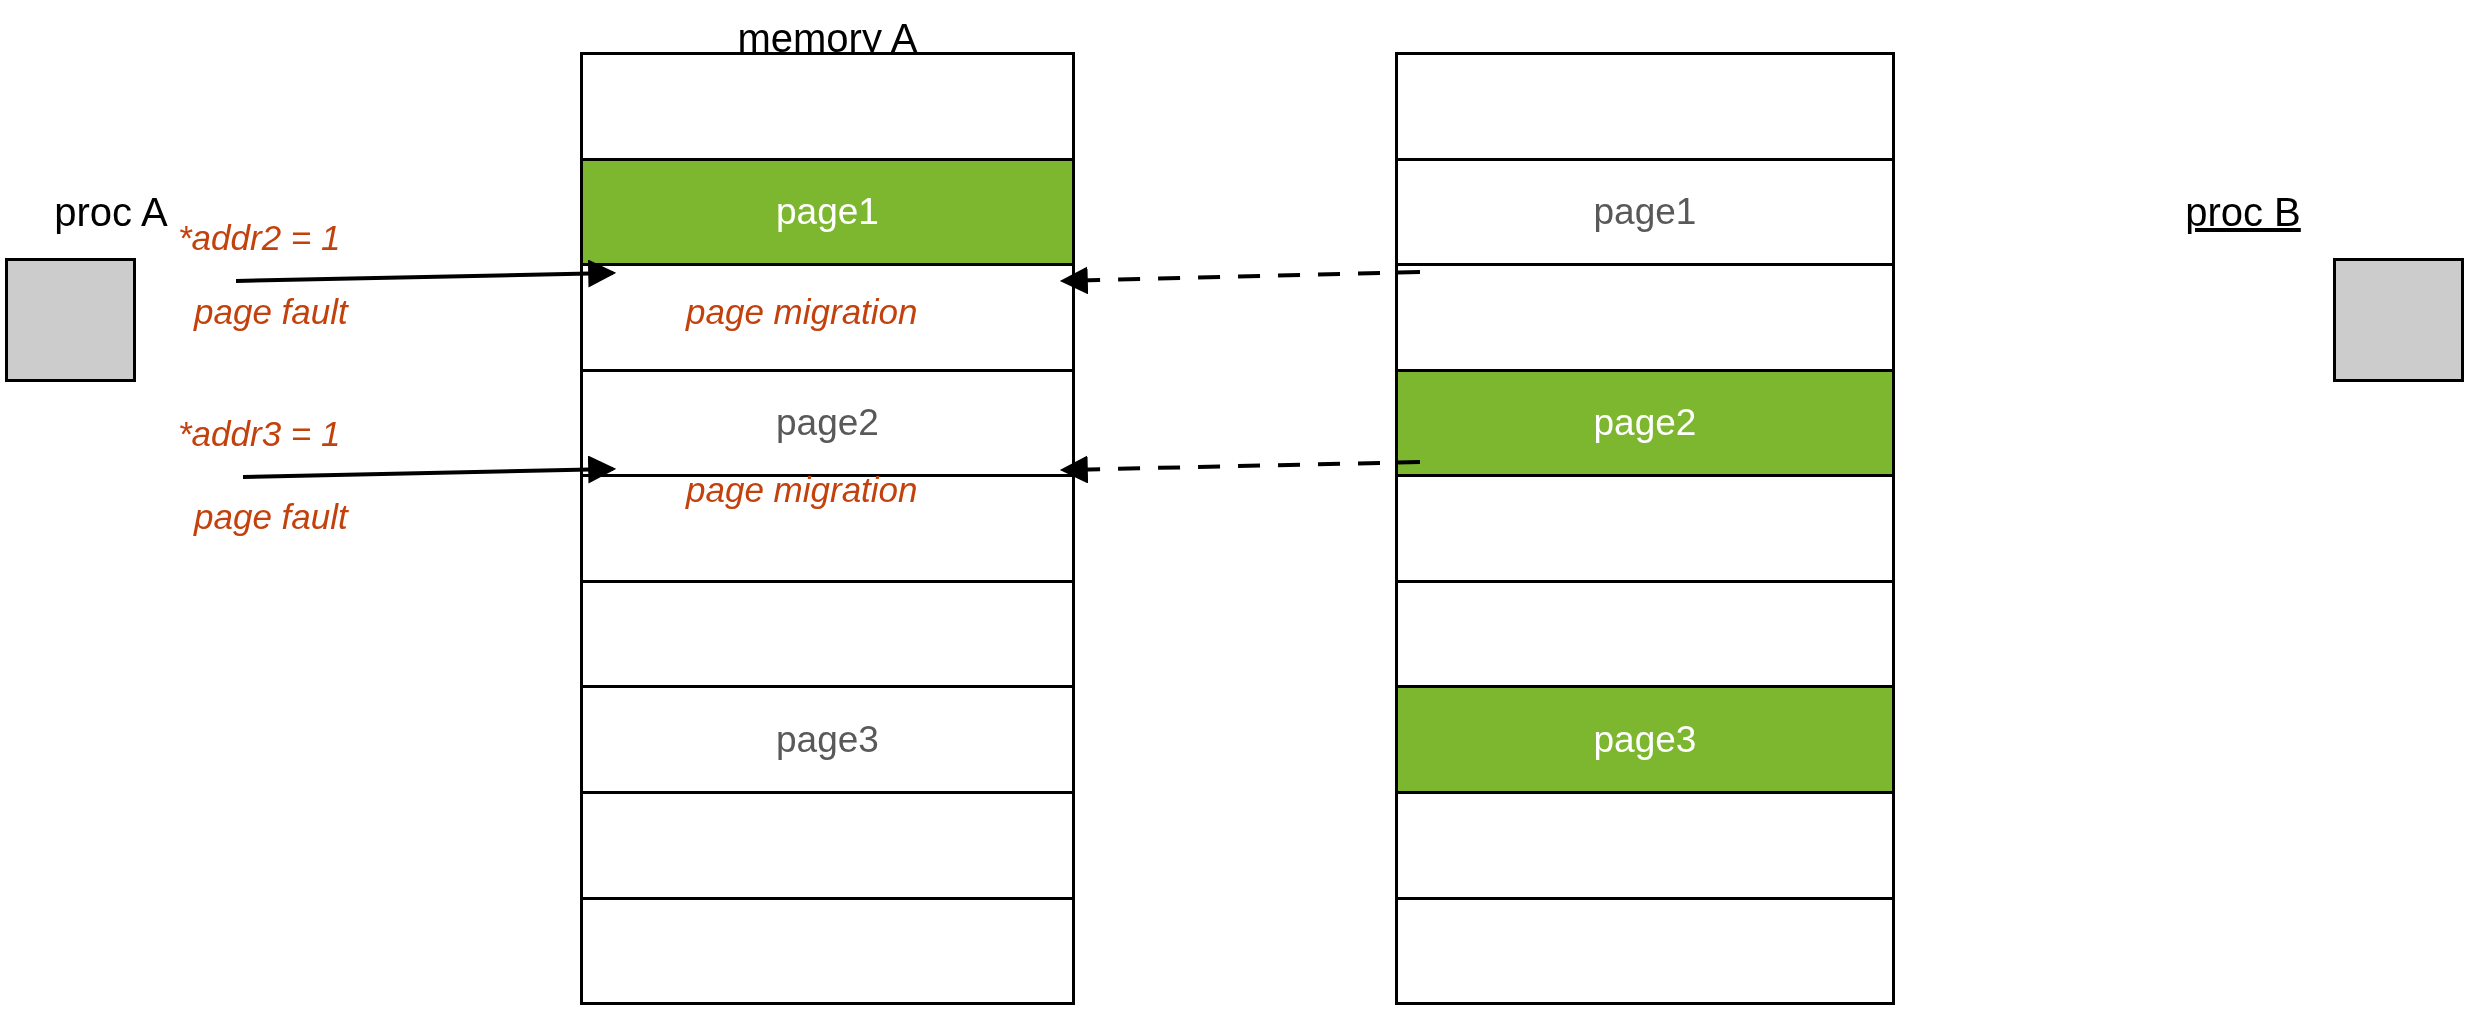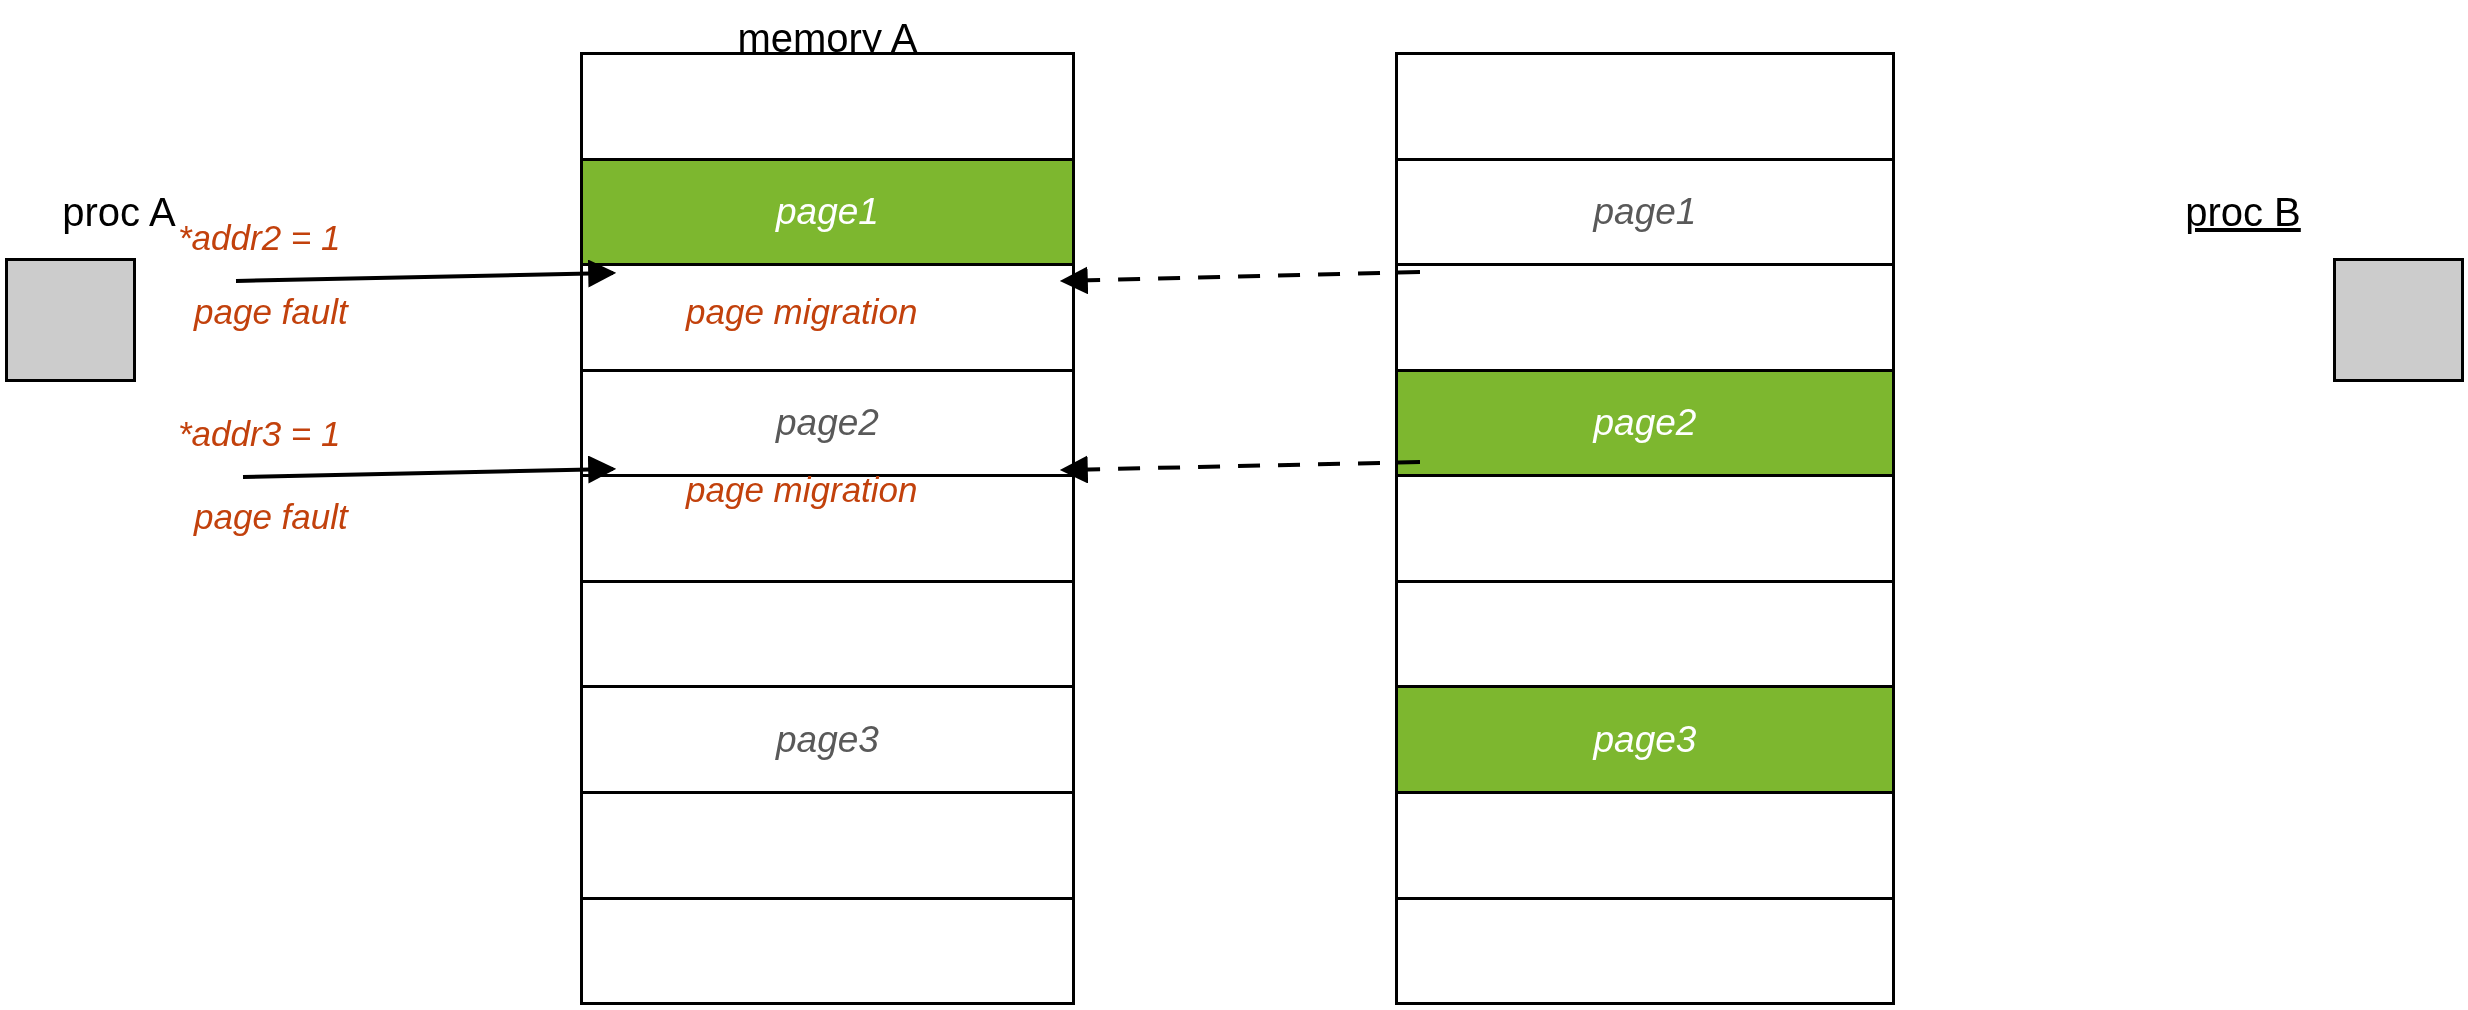--- a/index.html
+++ b/index.html
@@ -29,21 +29,20 @@
 
   
   .memory-column {
     position: absolute;
     top: 52px;
     box-sizing: border-box;
     border: 3px solid #000000;
     background: #0f172a;
     display: flex;
     flex-direction: column;
-    font-style: italic;
   }
   #memory-a-column { left: 580px; width: 495px; height: 953px; }
   #memory-b-column { left: 1395px; width: 500px; height: 953px; }
 
   .mem-row {
     flex: 1 1 0;
     box-sizing: border-box;
     border-bottom: 3px solid #000000;
     display: flex;
     align-items: center;
@@ -69,21 +68,21 @@
     color: #000000;
     text-align: center;
     white-space: nowrap;
   }
   .proc-box {
     position: absolute;
     box-sizing: border-box;
     background: #cccccc;
     border: 3px solid #000000;
   }
-  #proc-a-label { left: 12px;    top: 190px; width: 214px; }
+  #proc-a-label { left: 4px;    top: 190px; width: 214px; }
   #proc-a-box   { left: 5px;    top: 258px; width: 131px; height: 124px; }
   #proc-b-label { left: 2350px; top: 190px; width: 214px; transform: translateX(-214px); text-decoration: underline; }
   #proc-b-box   { left: 2333px; top: 258px; width: 131px; height: 124px; }
 
   
   .annot {
     position: absolute;
     font-size: 35px;
     color: #c2410c;
     white-space: nowrap;

